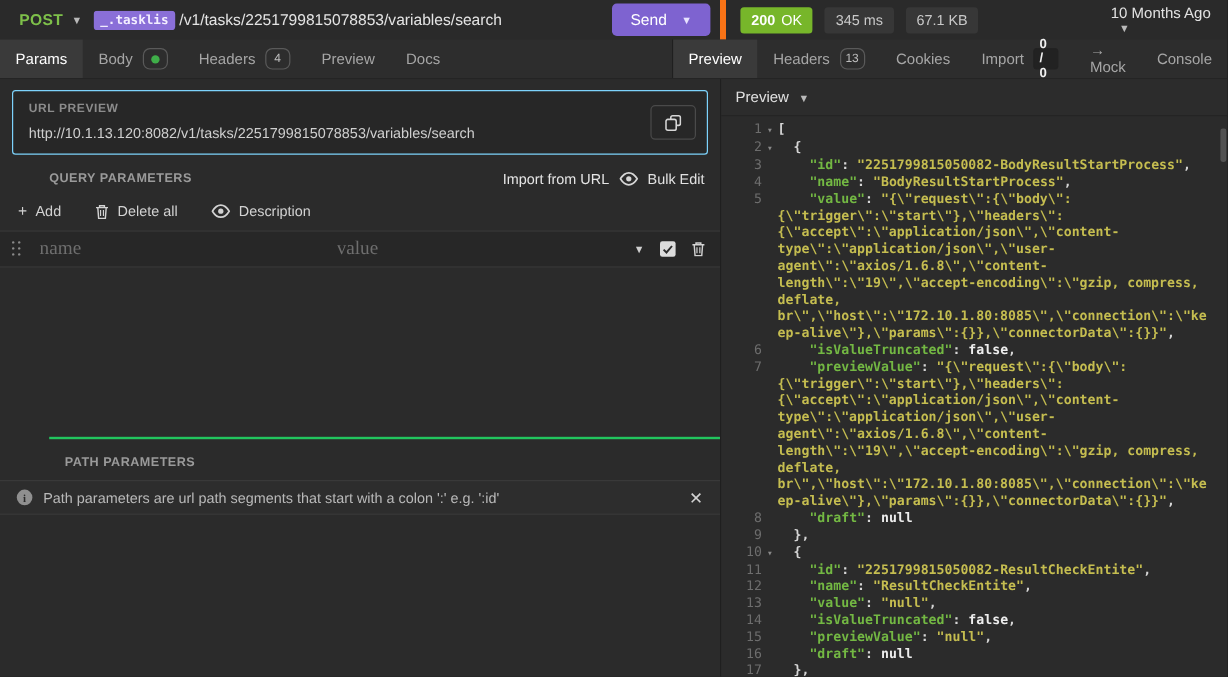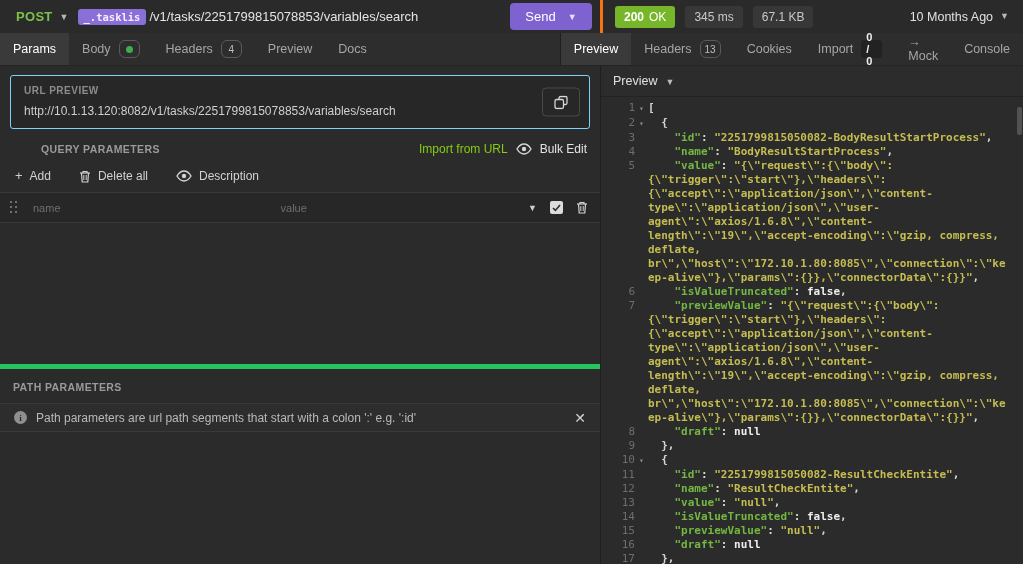--- a/index.html
+++ b/index.html
@@ -18,25 +18,25 @@
   .url-tag {
     background:#8a6fd8; color:#f3eeff; font-family:"DejaVu Sans Mono",monospace;
     font-size:10.5px; font-weight:700; padding:2px 6px; border-radius:3px; margin-right:3px;
   }
   .send-btn {
     width:82px; height:27px; background:#7e63d0; border:none; border-radius:4px;
     color:#fff; font-size:13px; display:flex; align-items:center; justify-content:center;
     gap:12px; cursor:pointer; font-family:inherit; margin-right:2px;
   }
   .send-btn .caret { color:#e8e2ff; margin:1px 0 0 0; }
-  .topbar-right { flex:1; display:flex; align-items:center; gap:10px; padding:0 14px 0 12px; border-left:3px solid #f97316; }
+  .topbar-right { flex:1; display:flex; align-items:center; gap:10px; padding:0 14px 0 12px; border-left:5px solid #f97316; }
   .status-badge { background:#77b62a; border-radius:3px; padding:4px 9px; font-size:12px; color:#fff; display:flex; gap:5px; }
   .status-code { font-weight:700; }
   .chip { background:#373737; border-radius:3px; padding:4px 9px; font-size:12px; color:#c9c9c9; }
-  .history { margin-left:auto; display:flex; align-items:flex-start; font-size:12.5px; color:#e2e2e2; cursor:pointer; }
+  .history { margin-left:auto; display:flex; align-items:flex-start; font-size:12.5px; color:#e2e2e2; cursor:pointer;flex-direction:column; }
   .history .caret { margin:1px 0 0 7px; }
   
   .tabrow { height:33px; display:flex; background:#2d2d2d; border-bottom:1px solid #242424; }
   .tabs-left { width:600px; display:flex; }
   .tabs-right { flex:1; display:flex; border-left:1px solid #1f1f1f; }
   .tab { display:flex; align-items:center; gap:8px; padding:0 13px; font-size:12.5px; color:#a6a6a6; cursor:pointer; }
   .tab.active { background:#3a3a3a; color:#fff; }
   .tab-badge {
     min-width:21px; height:18px; border:1px solid #5a5a5a; border-radius:6px;
     display:flex; align-items:center; justify-content:center; font-size:10px; color:#bdbdbd; padding:0 4px;
@@ -56,44 +56,44 @@
   .url-box-url { margin-top:8px; font-size:12px; color:#cfcfcf; white-space:nowrap; overflow:hidden; cursor:text; }
   .copy-btn {
     position:absolute; right:9px; top:50%; transform:translateY(-50%);
     width:38px; height:29px; border:1px solid #4a4a4a; border-radius:4px; background:transparent;
     display:flex; align-items:center; justify-content:center; cursor:pointer;
   }
   
   .qp-header { display:flex; align-items:center; padding:9px 13px 6px 13px;margin-left:28px; }
   .section-title { font-size:10.5px; font-weight:700; color:#9a9a9a; letter-spacing:.4px; }
   .qp-right { margin-left:auto; display:flex; align-items:center; gap:8px; }
-  .import-url { color:#84cc16; font-size:12px; cursor:pointer; }
+  .import-url { color:#e5e5e5; font-size:12px; cursor:pointer; }
   .bulk-edit { color:#e2e2e2; font-size:12px; cursor:pointer; }
   .actions-row { display:flex; gap:28px; padding:7px 15px 9px 15px; font-size:12px; color:#d2d2d2; }
   .action { display:flex; align-items:center; gap:7px; cursor:pointer; }
   .plus-glyph { font-size:13px; color:#cfcfcf; line-height:10px; }
   
   .param-row {
     height:31px; border-top:1px solid #393939; border-bottom:1px solid #393939;
     background:#272727; display:flex; align-items:center; padding:0 12px 0 10px; gap:6px;
   }
   .drag-handle { width:9px; height:13px; display:grid; grid-template-columns:1fr 1fr; gap:1.5px; cursor:grab; margin-right:8px; }
   .drag-handle i { width:2px; height:2px; background:#8a8a8a; border-radius:50%; }
   .param-input {
     flex:1; background:transparent; border:none; outline:none; color:#ddd;
-    font-size:11px; font-family:Liberation Sans, sans-serif; min-width:0;
+    font-size:16px; font-family:Liberation Serif, serif; min-width:0;
   }
   .param-input::placeholder { color:#6e6e6e; }
   .row-icons { display:flex; align-items:center; gap:13px; }
   .row-caret { color:#cfcfcf; font-size:9px; cursor:pointer; }
   .checkbox { width:13px; height:13px; background:#dcdcdc; border-radius:2px; display:flex; align-items:center; justify-content:center; cursor:pointer; }
   .checkbox svg { display:block; }
   .spacer1 { height:141px; }
   
-  .path-header { border-top:5px solid #22c55e; padding:11px 13px 9px 13px; }
+  .path-header { border-top:2px solid #22c55e; padding:11px 13px 9px 13px;margin-left:41px; }
   .info-banner {
     border-top:1px solid #393939; border-bottom:1px solid #393939; background:#2d2d2d;
     display:flex; align-items:center; gap:9px; padding:0 14px; height:29px; font-size:12px; color:#b9b9b9;
   }
   .info-icon {
     width:13px; height:13px; border-radius:50%; background:#8f8f8f; color:#2b2b2b;
     font-size:9px; font-weight:700; display:flex; align-items:center; justify-content:center;
     font-family:"Liberation Serif", serif; flex:none;
   }
   .close-icon { margin-left:auto; color:#d2d2d2; font-size:14px; cursor:pointer; line-height:1; }

